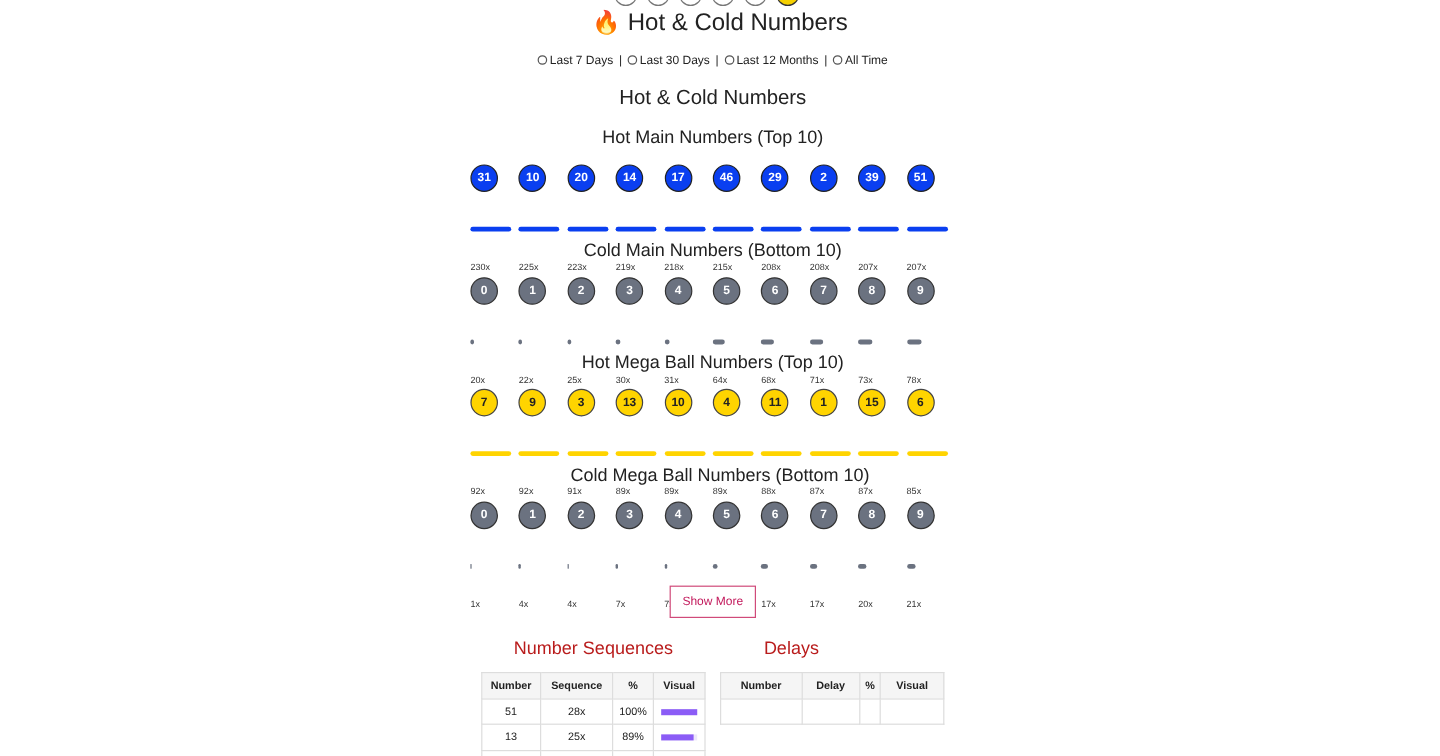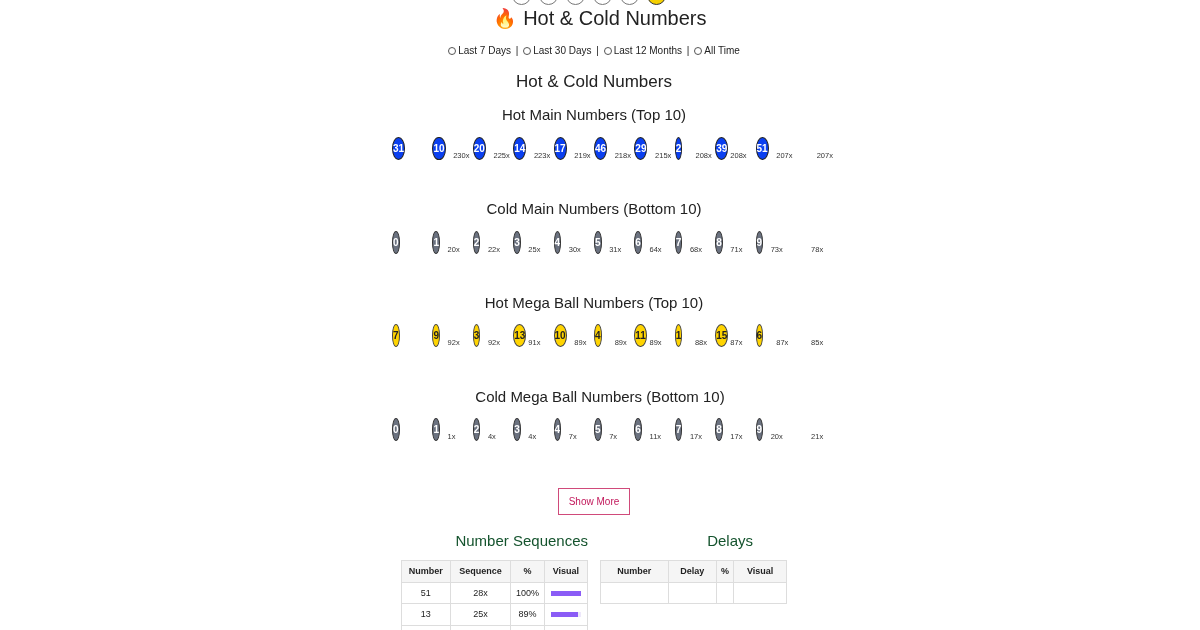--- a/index.html
+++ b/index.html
@@ -16,34 +16,34 @@
 
     .filters { position: absolute; left: 0; width: 1188px; top: 45px; text-align: center; font-size: 10px; color: #222; }
     .filters .radio { display: inline-block; width: 8px; height: 8px; border: 1px solid #555; border-radius: 50%; vertical-align: -1px; margin-right: 2px; background: #fff; }
     .filters .sep { margin: 0 2px; }
     .filter-item { cursor: pointer; }
 
     .h2 { position: absolute; left: 0; width: 1188px; text-align: center; font-size: 17px; color: #222; }
     .h3 { position: absolute; left: 0; width: 1188px; text-align: center; font-size: 15px; color: #222; }
 
     .row { position: absolute; left: 392px; width: 404px; display: flex; }
-    .cell { width: 40.4px; display: flex; flex-direction: row; align-items: flex-end; gap: 24px; }
+    .cell { width: 40.4px; display: flex; flex-direction: column; align-items: flex-start; gap: 24px; }
     .ball { width: 23px; height: 23px; border-radius: 50%; display: flex; align-items: center; justify-content: center; font-size: 10px; font-weight: bold; border: 1px solid #222; }
     .ball.blue { background: #0a3ff0; color: #fff; }
     .ball.gray { background: #6b7280; color: #fff; border-color: #333; }
     .ball.yellow { background: #ffd400; color: #222; border-color: #444; }
     .bar { height: 4px; border-radius: 2px; margin-top: 5px; }
     .bar.blue { background: #0a3ff0; }
     .bar.gray { background: #6b7280; }
     .bar.yellow { background: #ffd400; }
     .cnt { font-size: 7.5px; color: #333; margin-top: 1px; }
 
     .show-more { position: absolute; left: 558px; top: 488px; width: 72px; height: 27px; border: 1px solid #d04a7a; color: #c2185b; background: #fff; font-size: 10px; display: flex; align-items: center; justify-content: center; cursor: pointer; }
 
-    .tbl-title { position: absolute; font-size: 15px; color: #14532d; text-align: right; }
+    .tbl-title { position: absolute; font-size: 15px; color: #b91c1c; text-align: center; }
     table { position: absolute; border-collapse: collapse; font-size: 9px; background: #fff; }
     th, td { border: 1px solid #ddd; text-align: center; height: 21.5px; }
     th { background: #f5f5f5; font-weight: bold; color: #222; }
     td { color: #222; }
     .vis { display: inline-block; height: 5px; width: 30px; background: #ede7fb; position: relative; vertical-align: middle; }
     .vis span { position: absolute; left: 0; top: 0; height: 5px; background: #8b5cf6; }
   </style>
 </head>
 <body>
 

